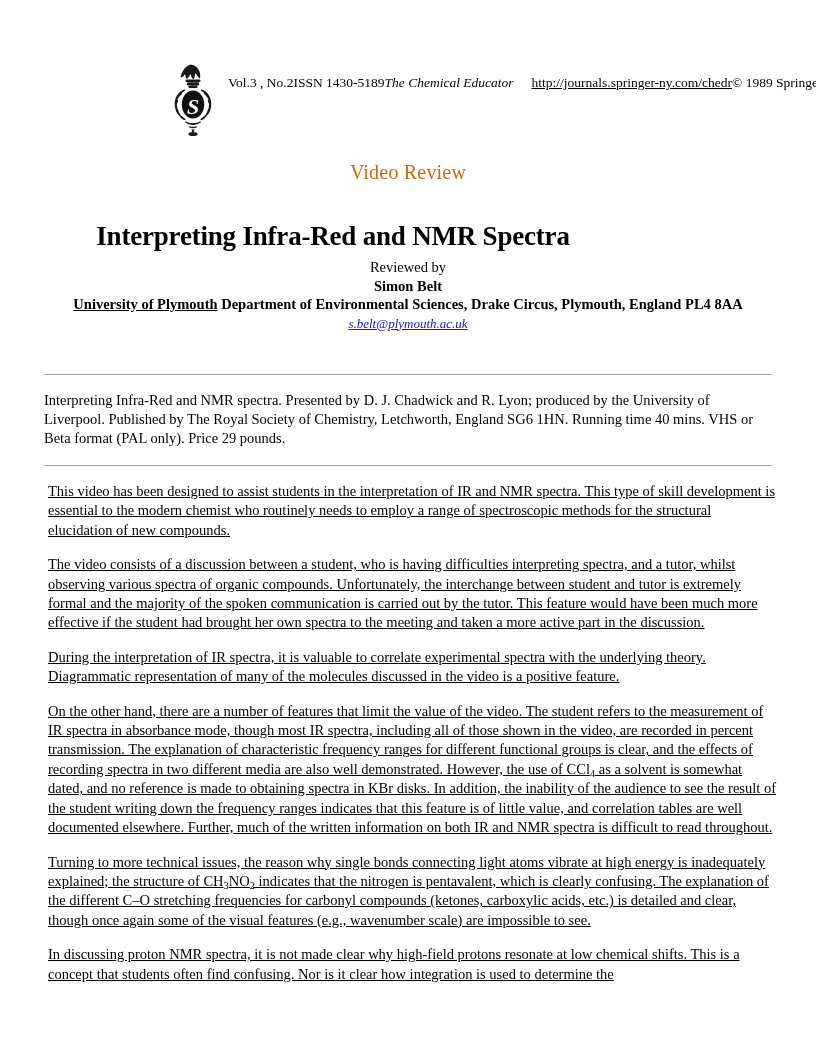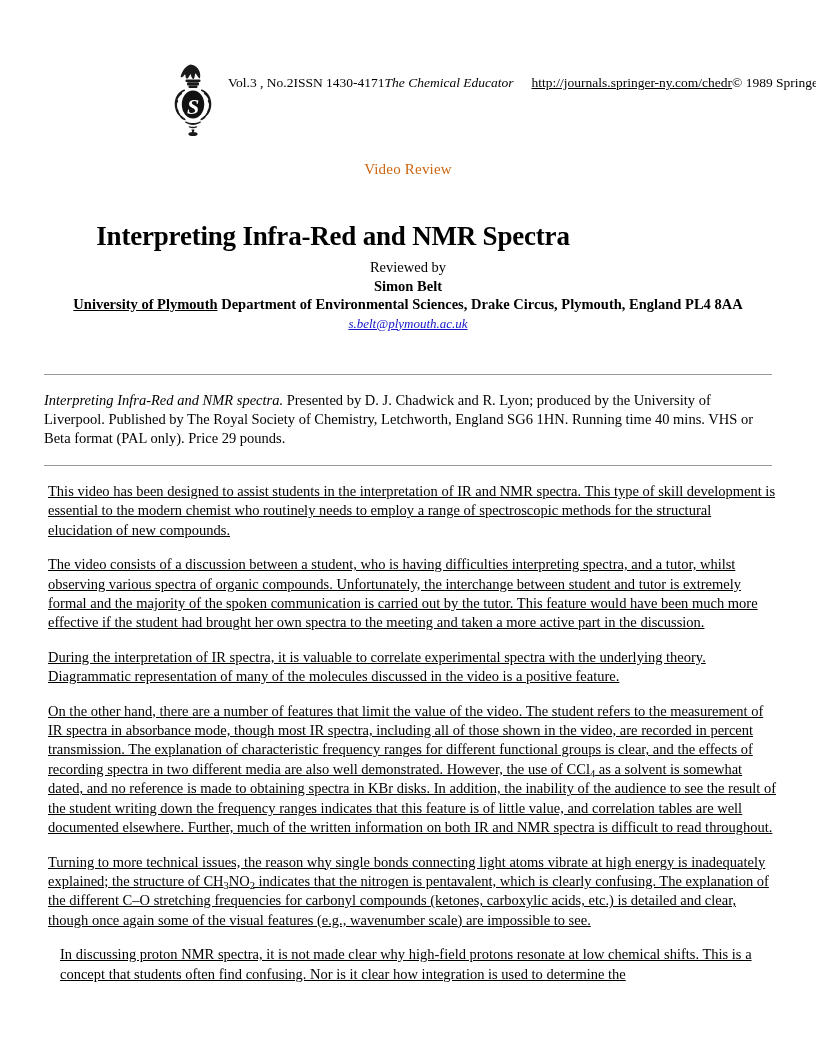--- a/index.html
+++ b/index.html
@@ -66,21 +66,21 @@
     text-decoration: underline;
   }
 
   
   .kicker {
     position: absolute;
     left: 0;
     top: 161px;
     width: 816px;
     text-align: center;
-    font-size: 15px;
+    font-size: 20px;
     color: #cc6611;
     letter-spacing: 0.2px;
   }
 
   
   .doc-title {
     position: absolute;
     left: 0;
     top: 203px;
     width: 666px;
@@ -129,37 +129,37 @@
   
   .citation {
     position: absolute;
     left: 44px;
     top: 391px;
     width: 726px;
     font-size: 14.5px;
     line-height: 19px;
     text-align: left;
   }
-  .citation .cit-title { font-style: italic; }
+  .citation .cit-title { }
 
   
   .body-copy {
     position: absolute;
     left: 48px;
     top: 482px;
     width: 728px;
     font-size: 14.5px;
     line-height: 19.4px;
     text-align: left;
     text-decoration: underline;
   }
   .body-copy p {
     margin: 0 0 15px 0;
   }
-  .body-copy p:last-child { margin-bottom: 0; margin-left: 12px; }
+  .body-copy p:last-child { margin-bottom: 0; }
 
   sub { font-size: 0.72em; line-height: 0; vertical-align: -0.28em; }
 </style>
 </head>
 <body>
 
 <div class="page">
 
   <div class="masthead">
 
@@ -191,21 +191,21 @@
         </g>
 
         <ellipse cx="25" cy="42.5" rx="11.2" ry="14" fill="#111111"></ellipse>
         <text x="25" y="51.5" font-family="'Liberation Serif', serif" font-size="22" font-style="italic" font-weight="bold" fill="#ffffff" text-anchor="middle">S</text>
       </svg>
     </div>
 
     <div class="masthead-text">
       <div class="mast-row">
         <span class="mast-left">Vol.3 , No.2</span>
-        <span class="mast-right">ISSN 1430-4171</span>
+        <span class="mast-right">ISSN 1430-5189</span>
       </div>
       <div class="mast-row">
         <span class="mast-left mast-italic">The Chemical Educator</span>
         <a class="mast-right link-cell inline-link" href="#">http://journals.springer-ny.com/chedr</a>
       </div>
       <div class="mast-row">
         <span class="mast-left">© 1989 Springer-Verlag New York, Inc.</span>
         <span class="mast-right">S 1430-4171 (98)02197-X</span>
       </div>
     </div>

